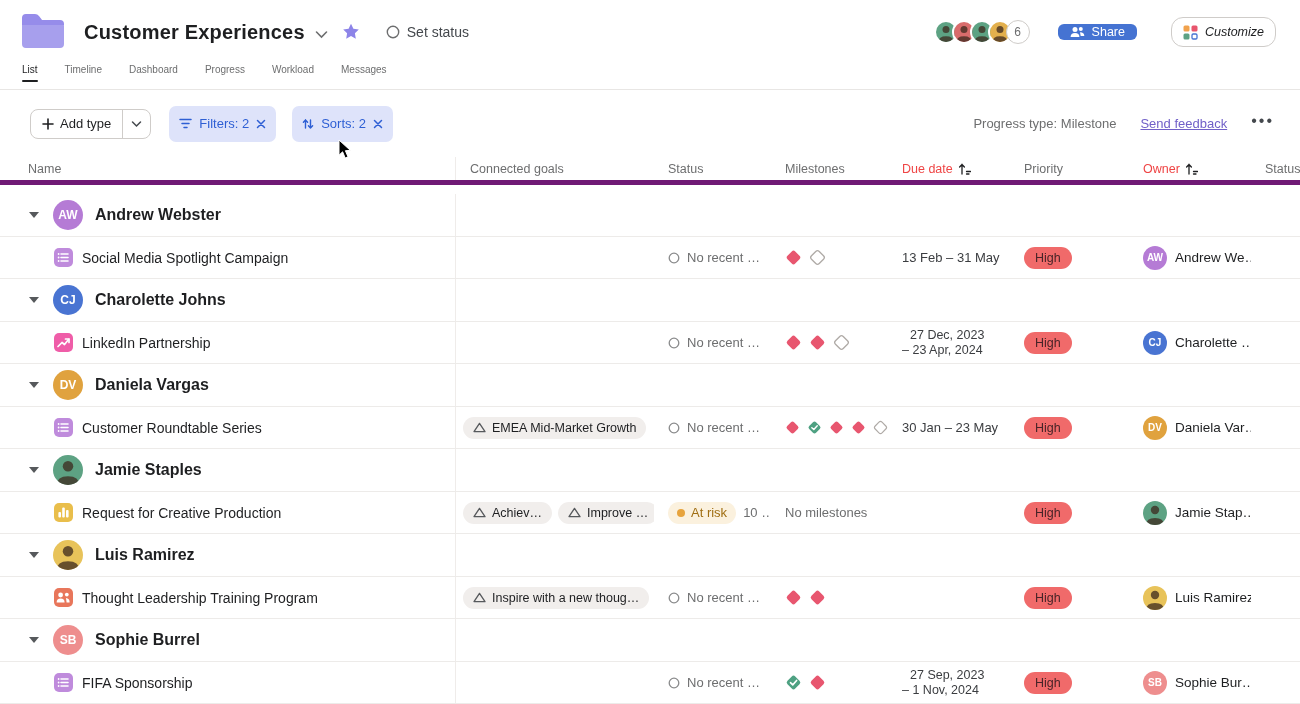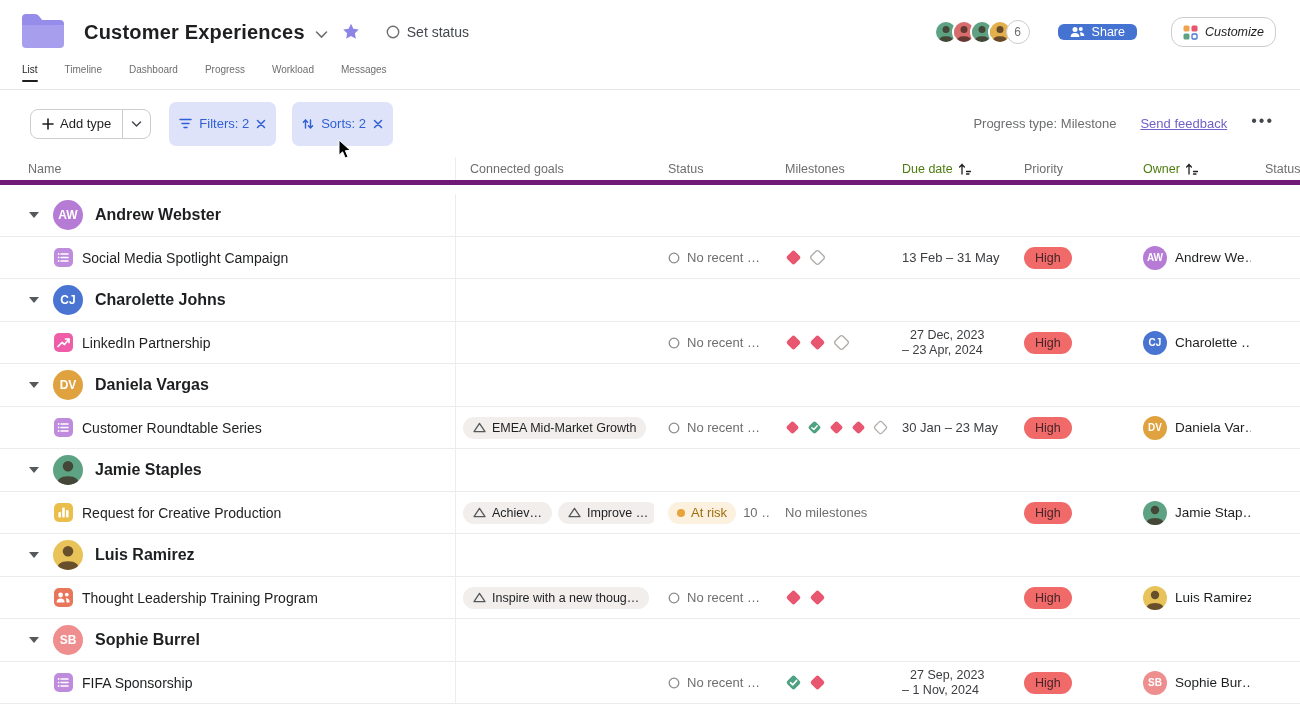--- a/index.html
+++ b/index.html
@@ -19,31 +19,31 @@
   .share-btn { margin-left:28px; height:16px; background:#4573d2; color:#fff; border:none; border-radius:6px; font-size:12.5px; font-weight:500; display:flex; align-items:center; gap:7px; padding:0 12px; cursor:pointer; }
   .customize-btn { margin-left:34px; height:30px; background:#fff; border:1px solid #cfccc9; border-radius:12px; font-size:12.5px; color:#1e1f21; display:flex; align-items:center; gap:7px; padding:0 11px; cursor:pointer;font-style:italic; }
   .tabs { height:26px; display:flex; align-items:flex-start; padding-left:22px; border-bottom:1px solid #e8e6e4; }
   .tab { font-size:10px; color:#6d6e6f; margin-right:27px; padding-bottom:7px; cursor:pointer; position:relative; }
   .tab.active { color:#1e1f21; }
   .tab.active::after { content:""; position:absolute; left:0; right:0; bottom:0; height:2px; background:#1e1f21; border-radius:2px; }
   .toolbar { height:67px; display:flex; align-items:center; padding:0 26px 0 30px; }
   .addwork { display:flex; align-items:center; height:30px; border:1px solid #cfccc9; border-radius:8px; overflow:hidden; cursor:pointer; }
   .addwork .main { display:flex; align-items:center; gap:6px; padding:0 11px; font-size:13px; font-weight:500; }
   .addwork .caret { border-left:1px solid #cfccc9; padding:0 8px; height:100%; display:flex; align-items:center; color:#44484d; }
-  .pill { display:flex; align-items:center; gap:7px; height:44px; background:#dee3fa; color:#2e5fd4; border-radius:7px; padding:0 10px; font-size:13px; font-weight:500; cursor:pointer; }
+  .pill { display:flex; align-items:center; gap:7px; height:36px; background:#dee3fa; color:#2e5fd4; border-radius:7px; padding:0 10px; font-size:13px; font-weight:500; cursor:pointer; }
   .pill.filters { margin-left:18px; }
   .pill.sorts { margin-left:16px; }
   .tb-right { margin-left:auto; display:flex; align-items:center; gap:24px; }
   .progress-type { color:#6d6e6f; font-size:13px; }
   .send-feedback { color:#7160c8; font-size:13px; text-decoration:underline; cursor:pointer; }
   .more-dots { color:#44484d; font-size:16px; letter-spacing:2px; cursor:pointer; padding-bottom:6px; }
   .grid-row { display:grid; grid-template-columns:456px 198px 117px 117px 122px 119px 122px minmax(0,1fr); align-items:center; }
   .thead { height:28px; border-bottom:5px solid #701a75; }
   .thead .cell { font-size:12.5px; color:#6d6e6f; padding-left:14px; display:flex; align-items:center; gap:5px; white-space:nowrap; }
-  .thead .cell.sorted { color:#4d7c0f; }
+  .thead .cell.sorted { color:#ef4444; }
   .thead .cell.name-col { padding-left:28px; }
   .cell.name-col { border-right:1px solid #efecea; align-self:stretch; display:flex; align-items:center; }
   .group-row { height:43px; border-bottom:1px solid #edebe9; }
   .group-row.first { height:52px; padding-top:9px; }
   .group-row .gname { font-size:16px; font-weight:700; margin-left:12px; white-space:nowrap; }
   .g-chevron { margin-left:28px; cursor:pointer; flex:none; display:flex; }
   .g-avatar { width:30px; height:30px; border-radius:50%; margin-left:13px; color:#fff; font-size:12px; font-weight:700; display:flex; align-items:center; justify-content:center; flex:none; position:relative; overflow:hidden; }
   .task-row { height:42px; border-bottom:1px solid #edebe9; }
   .task-icon { width:19px; height:19px; border-radius:5px; margin-left:54px; flex:none; display:flex; align-items:center; justify-content:center; }
   .tname { font-size:14px; margin-left:9px; white-space:nowrap; overflow:hidden; text-overflow:ellipsis; }

